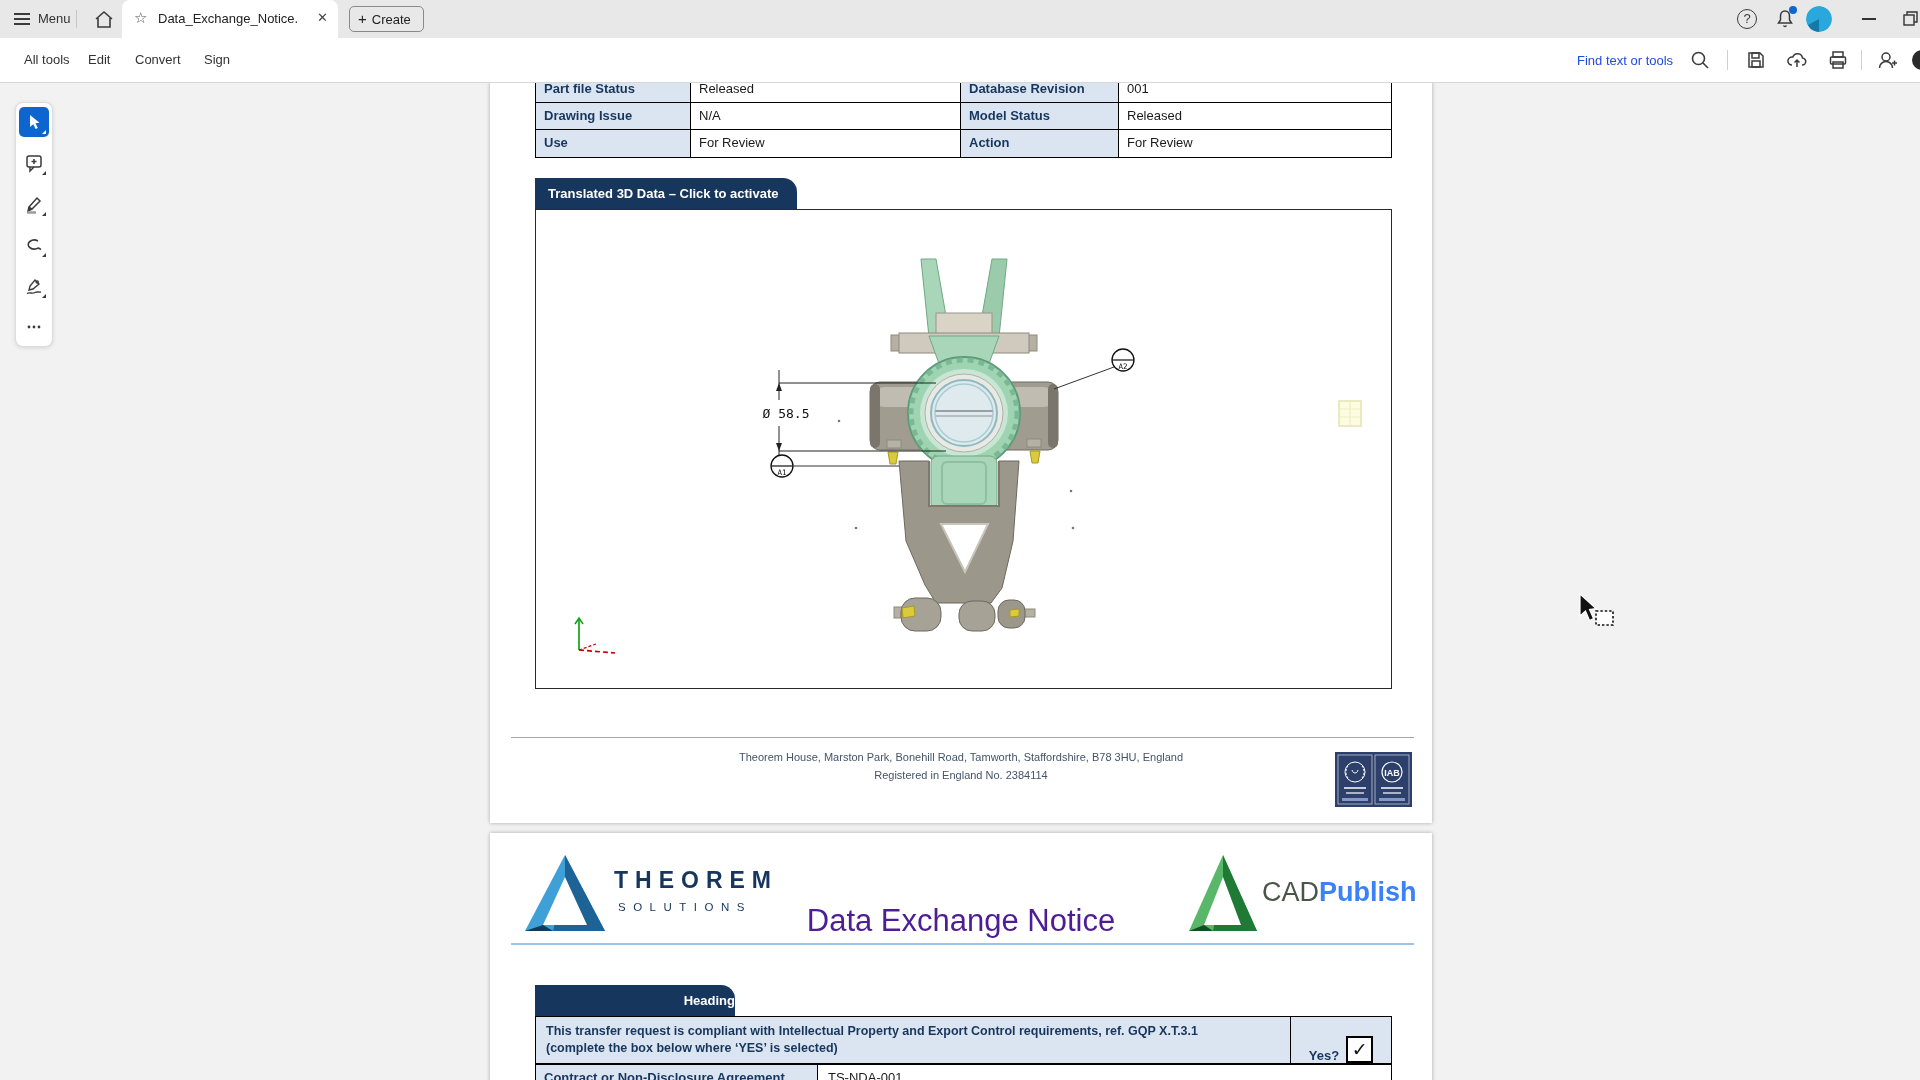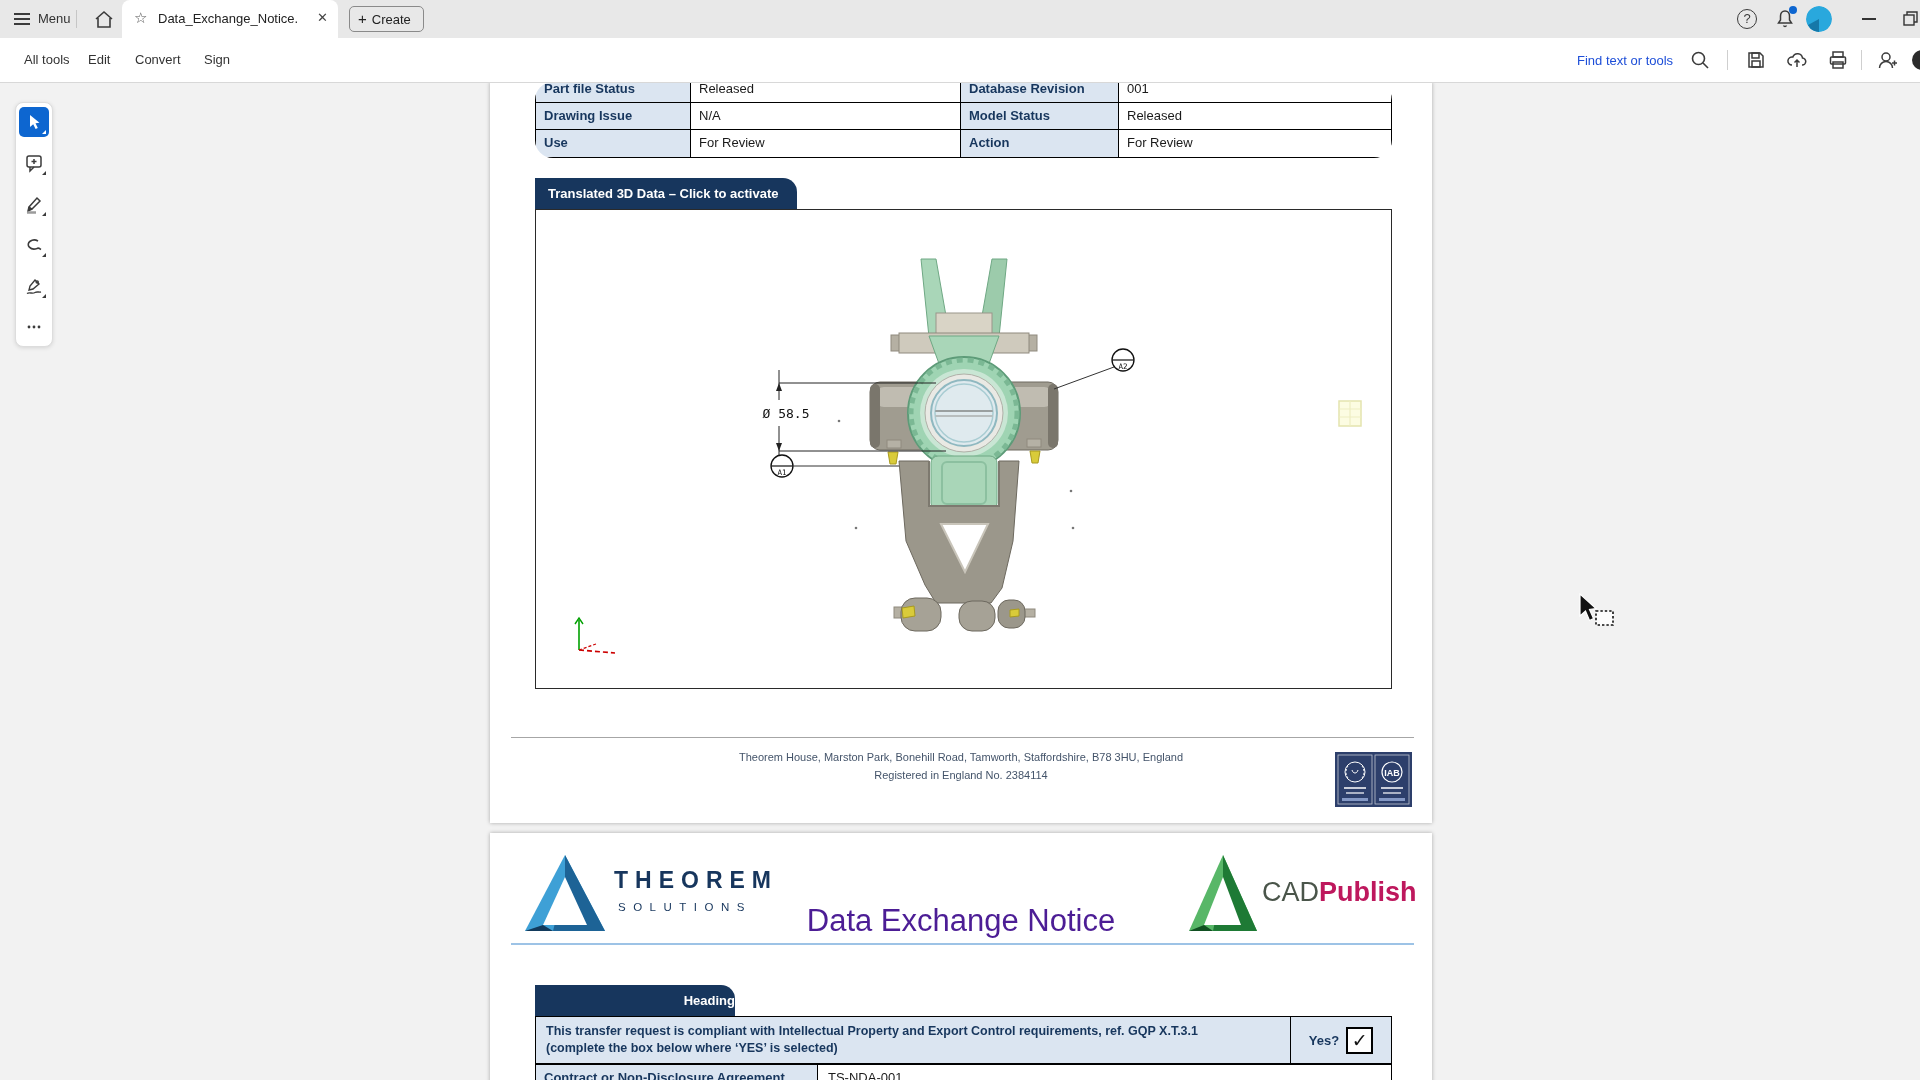--- a/index.html
+++ b/index.html
@@ -42,47 +42,47 @@
   .qt-btn.selected { background:#0d66d0; }
   .qt-corner { position:absolute; right:3px; bottom:3px; width:0; height:0; border-left:4px solid transparent; border-bottom:4px solid #3b3b3b; }
   .qt-btn.selected .qt-corner { border-bottom-color:#fff; }
 
   
   .page { position:absolute; left:490px; width:942px; background:#fff; box-shadow:0 0 4px rgba(0,0,0,.3); }
   .page1 { top:-1px; height:741px; }
   .page2 { top:750px; height:332px; }
 
   
-  .itable-clip { position:absolute; top:0; left:45px; width:857px; height:76px; overflow:hidden;border-radius:18px; }
+  .itable-clip { position:absolute; top:0; left:45px; width:857px; height:76px; overflow:hidden; }
   .itable { margin-top:-7px; display:grid; grid-template-columns:155px 270px 158px 272px; border:1px solid #000; width:857px; }
   .icell { height:27px; border-right:1px solid #000; border-bottom:1px solid #000; padding:5px 8px 0 8px; font-size:13px; line-height:16px; background:#fff; color:#1a1a1a; }
   .icell.lab { background:#dbe5f1; color:#17365d; font-weight:bold; }
   .icell.c4 { border-right:none; }
   .icell.r3 { border-bottom:none; }
 
   .tab3d { position:absolute; top:96px; left:45px; width:262px; height:31px; background:#17365d; border-radius:0 14px 0 0; color:#fff; font-size:13px; font-weight:bold; line-height:31px; padding-left:13px; }
   .box3d { position:absolute; top:127px; left:45px; width:857px; height:480px; border:1px solid #2a2a2a; background:#fff; }
 
   .p1-hr { position:absolute; top:655px; left:21px; width:903px; height:1px; background:#a6a6a6; }
   .p1-footer { position:absolute; top:666px; left:0; width:942px; text-align:center; font-size:11px; line-height:18px; color:#44546a; }
   .badges { position:absolute; top:670px; left:845px; width:77px; height:55px; }
 
   
   .p2-title { position:absolute; top:70px; left:0; width:942px; text-align:center; font-size:31px; color:#4c1d95; }
   .theorem-logo { position:absolute; top:20px; left:33px; width:84px; height:80px; }
   .theorem-name { position:absolute; top:34px; left:124px; font-size:23px; font-weight:600; letter-spacing:7px; color:#17365d; }
   .theorem-sub { position:absolute; top:68px; left:128px; font-size:11.5px; letter-spacing:7.5px; color:#17365d; }
   .cadp-logo { position:absolute; top:20px; left:697px; width:72px; height:80px; }
   .cadp-text { position:absolute; top:44px; left:772px; font-size:27px; color:#4a554a; }
-  .cadp-text b { color:#be185d; }
+  .cadp-text b { color:#3b82f6; }
   .p2-hr { position:absolute; top:110px; left:21px; width:903px; height:2px; background:#9dc3e6; }
   .tabHeading { position:absolute; top:152px; left:45px; width:200px; height:31px; background:#17365d; border-radius:0 14px 0 0; color:#fff; font-size:13px; font-weight:bold; line-height:31px; padding-left:13px;text-align:right; }
   .compliance { position:absolute; top:183px; left:45px; width:857px; height:48px; border:1px solid #000; background:#dbe5f1; display:flex; }
   .comp-text { flex:1; padding:6px 10px; font-size:12.5px; font-weight:bold; color:#17365d; line-height:17px; }
-  .comp-yes { width:101px; border-left:1px solid #000; display:flex; align-items:center; justify-content:center; gap:7px; }
+  .comp-yes { width:101px; border-left:1px solid #000; display:flex; align-items:flex-end; justify-content:center; gap:7px; }
   .yes-label { font-size:13px; font-weight:bold; color:#17365d; }
   .checkbox { width:27px; height:27px; background:#fff; border:2px solid #000; display:flex; align-items:center; justify-content:center; font-size:19px; color:#111; }
   .contract { position:absolute; top:231px; left:45px; width:857px; height:42px; border:1px solid #000; border-top:none; display:flex; }
   .contract-row-topline { position:absolute; top:231px; left:45px; width:857px; height:1px; background:#000; }
   .ct-lab { width:282px; background:#dbe5f1; border-right:1px solid #000; padding:6px 8px; font-size:13px; font-weight:bold; color:#17365d; }
   .ct-val { flex:1; padding:6px 10px; font-size:13px; color:#1a1a1a; background:#fff; }
 
   .cursor { position:absolute; left:1572px; top:592px; width:46px; height:38px; pointer-events:none; }
 
   svg { display:block; }

